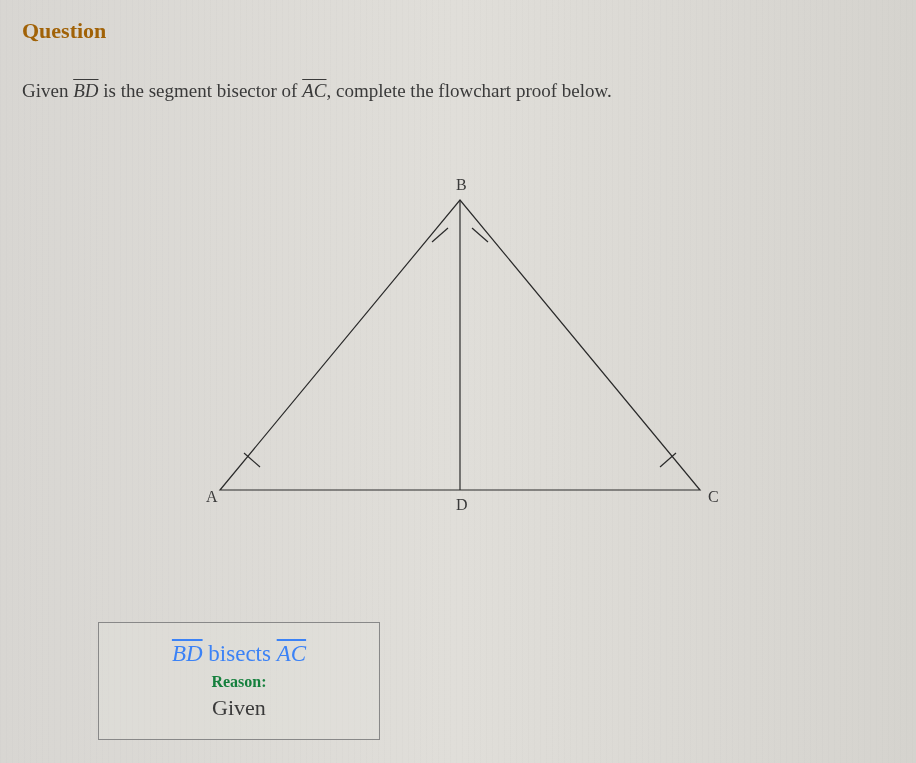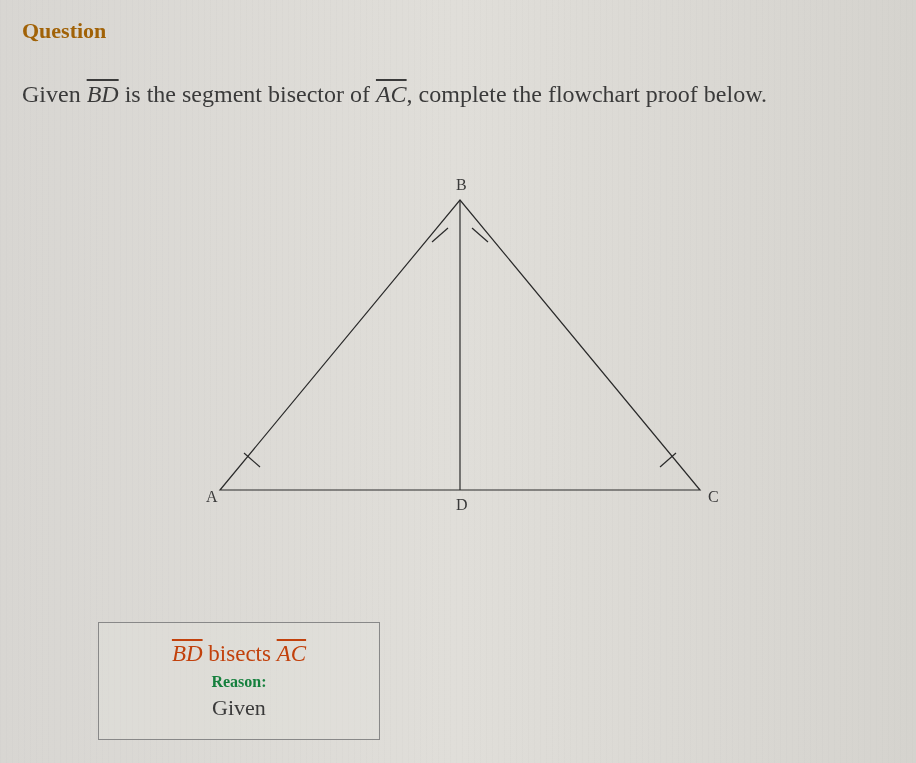--- a/index.html
+++ b/index.html
@@ -21,21 +21,21 @@
       top: 18px;
       left: 22px;
       font-size: 22px;
       font-weight: bold;
       color: #a16207;
     }
     .question-text {
       position: absolute;
       top: 78px;
       left: 22px;
-      font-size: 24px;
+      font-size: 19px;
       color: #3a3a3a;
       line-height: 1.4;
     }
     .overline {
       text-decoration: overline;
       font-style: italic;
     }
     .figure-container {
       position: absolute;
       top: 170px;
@@ -70,21 +70,21 @@
       border: 1.5px solid #888;
       background: rgba(230,228,222,0.3);
       display: flex;
       flex-direction: column;
       align-items: center;
       justify-content: center;
       padding: 8px;
     }
     .proof-statement {
       font-size: 23px;
-      color: #c2410c;
+      color: #3b82f6;
       margin-bottom: 6px;
     }
     .proof-reason-label {
       font-size: 16px;
       color: #15803d;
       margin-bottom: 4px;
       font-weight: bold;
     }
     .proof-reason {
       font-size: 22px;

